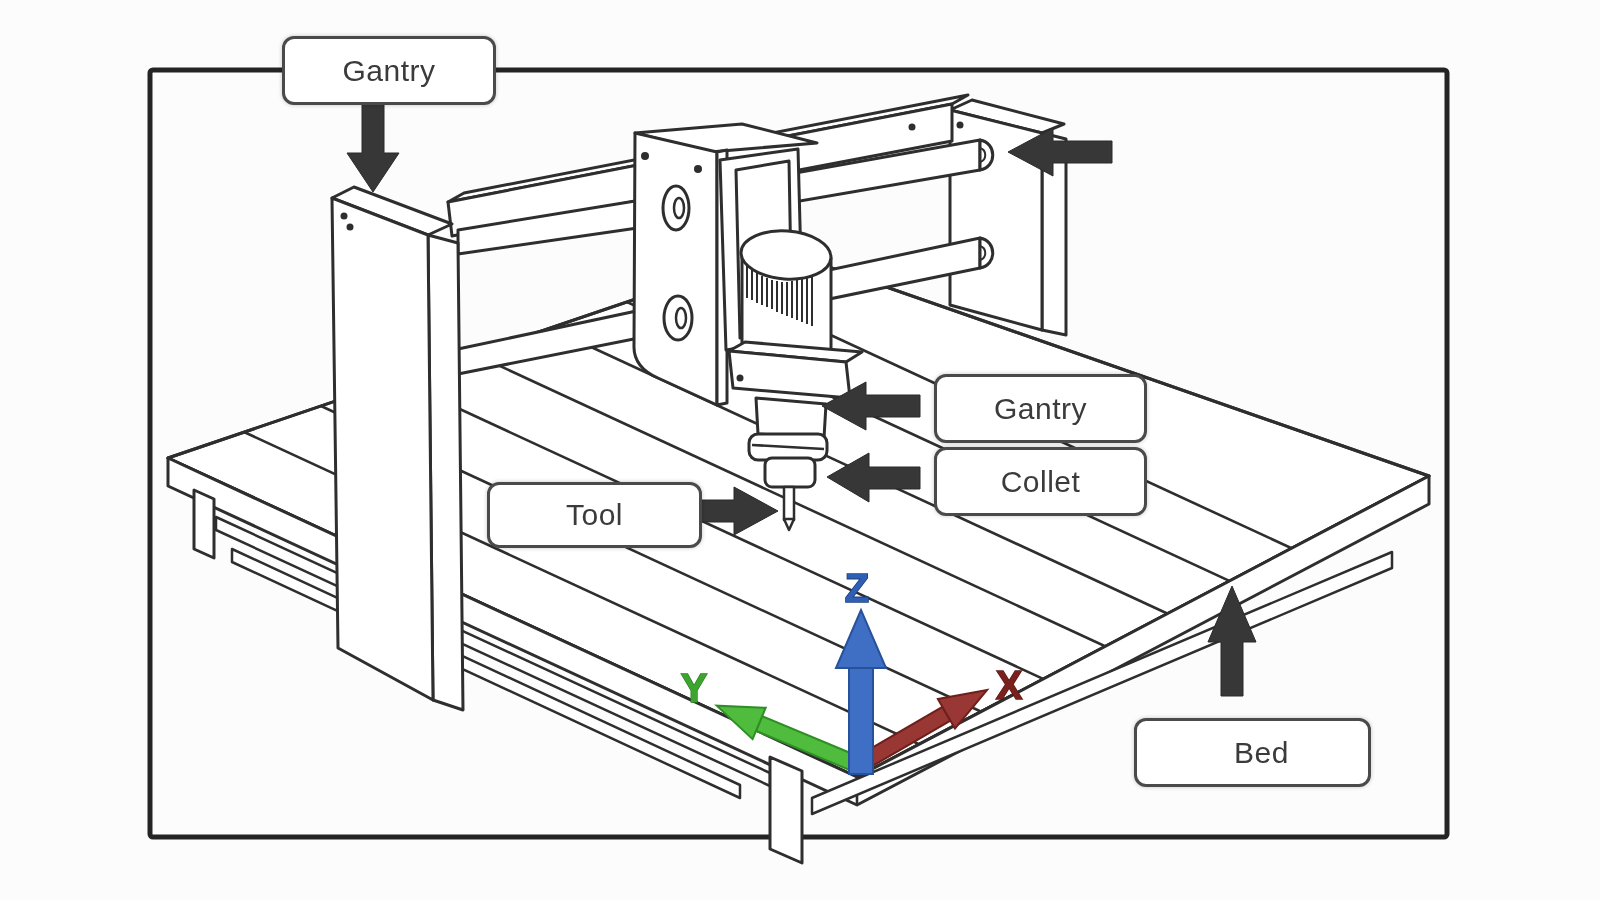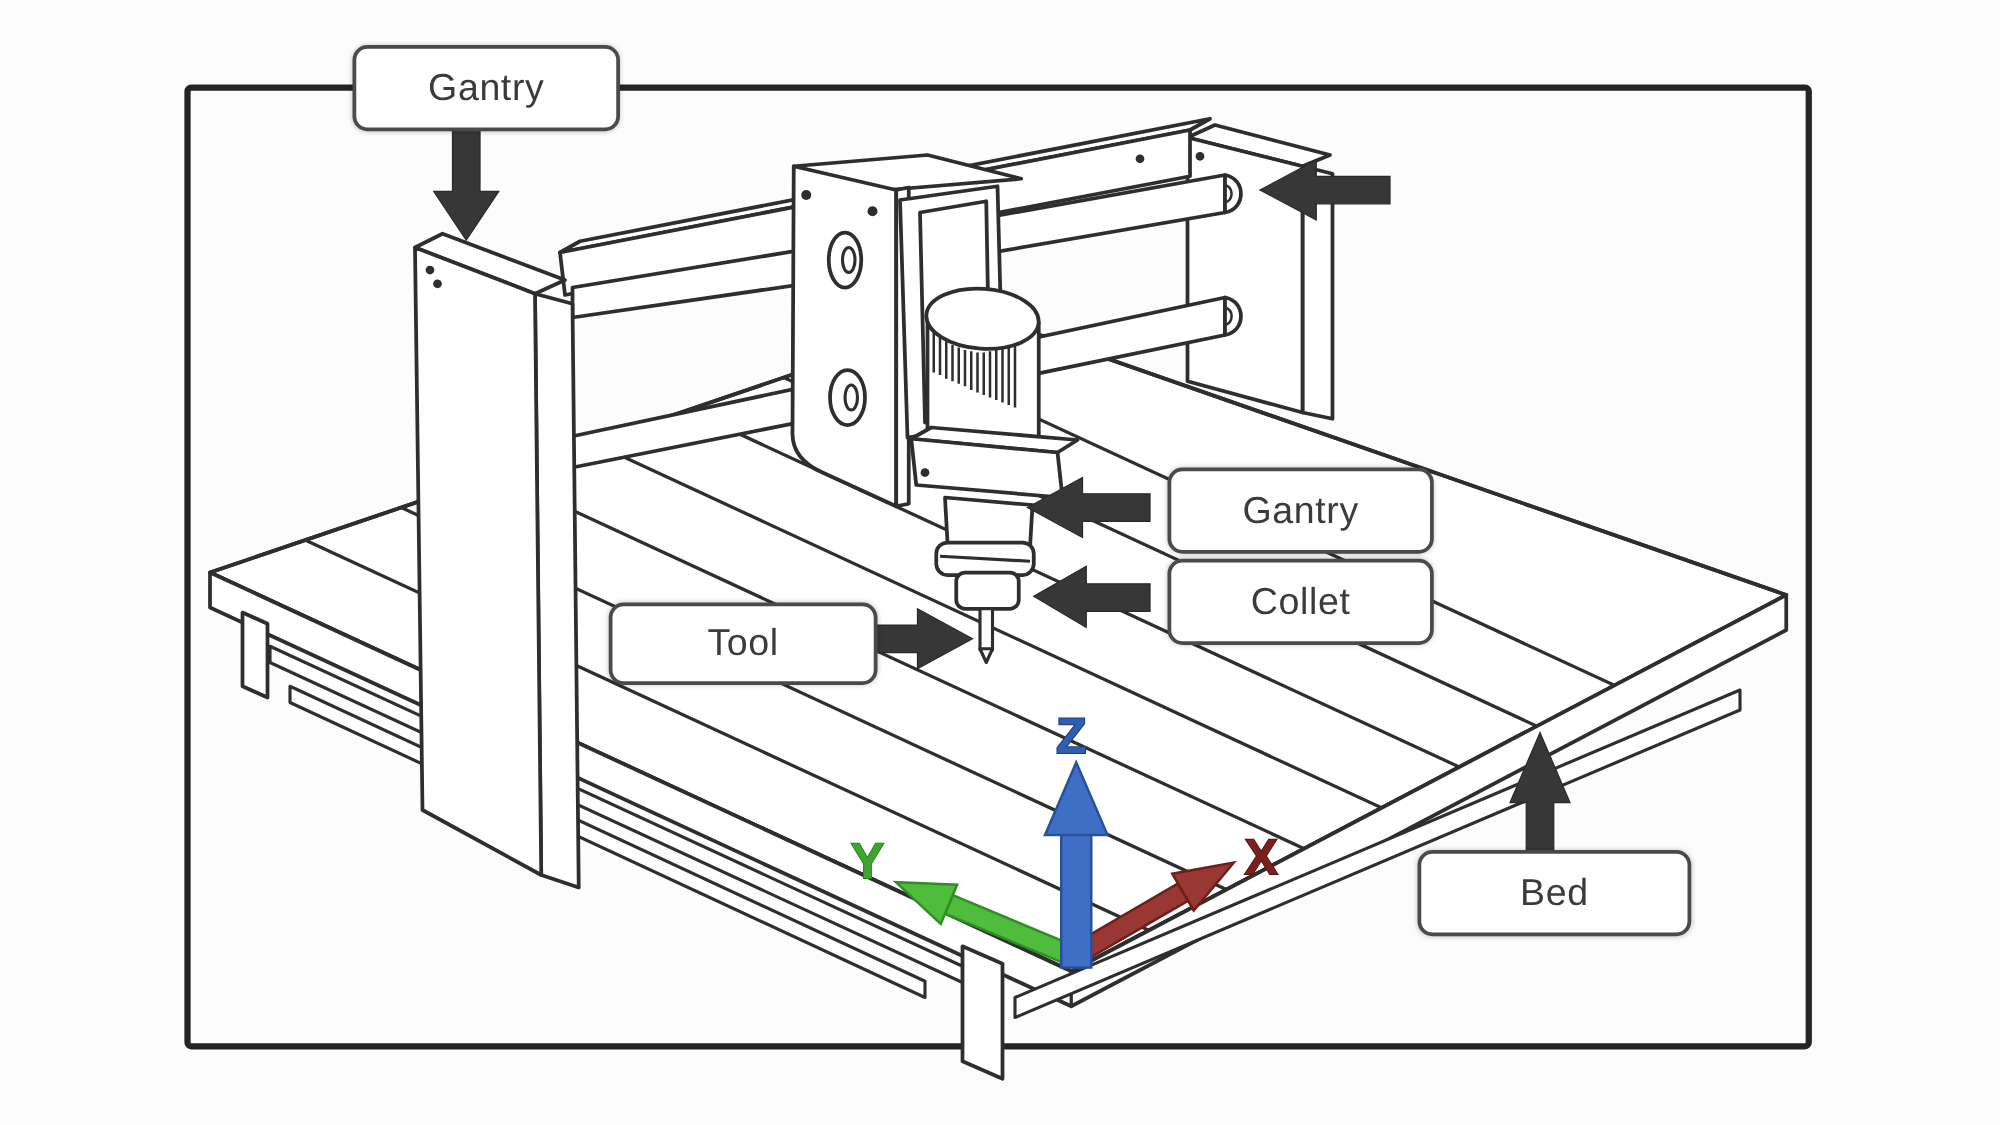--- a/index.html
+++ b/index.html
@@ -23,21 +23,21 @@
     background:#ffffff;border:3px solid #4a4a4a;border-radius:12px;
     font-size:30px;color:#3b3b3b;letter-spacing:0.5px;
     box-shadow:0 0 4px rgba(0,0,0,0.22);
     margin-left:14px;
   }
   .label-gantry{left:268px;top:36px;width:208px;height:63px;}
   .label-rails{left:1112px;top:118px;width:208px;height:64px;}
   .label-router{left:920px;top:374px;width:207px;height:63px;}
   .label-collet{left:920px;top:447px;width:207px;height:63px;}
   .label-tool{left:473px;top:482px;width:209px;height:60px;}
-  .label-bed{left:1120px;top:680px;width:213px;height:63px;}
+  .label-bed{left:1120px;top:718px;width:213px;height:63px;padding-left:18px;}
   
   .axis-label{font-weight:bold;font-size:40px;text-anchor:middle;paint-order:stroke;}
   .z-text{stroke:#1d3f7c;stroke-width:1.6;}
   .y-text{stroke:#2a7d1e;stroke-width:1.4;}
   .x-text{stroke:#591410;stroke-width:1.4;}
   .z-shape{stroke:#27519b;stroke-width:2;}
   .y-shape{stroke:#2f8f26;stroke-width:2;}
   .x-shape{stroke:#6d1f1b;stroke-width:2;}
 </style>
 </head>

